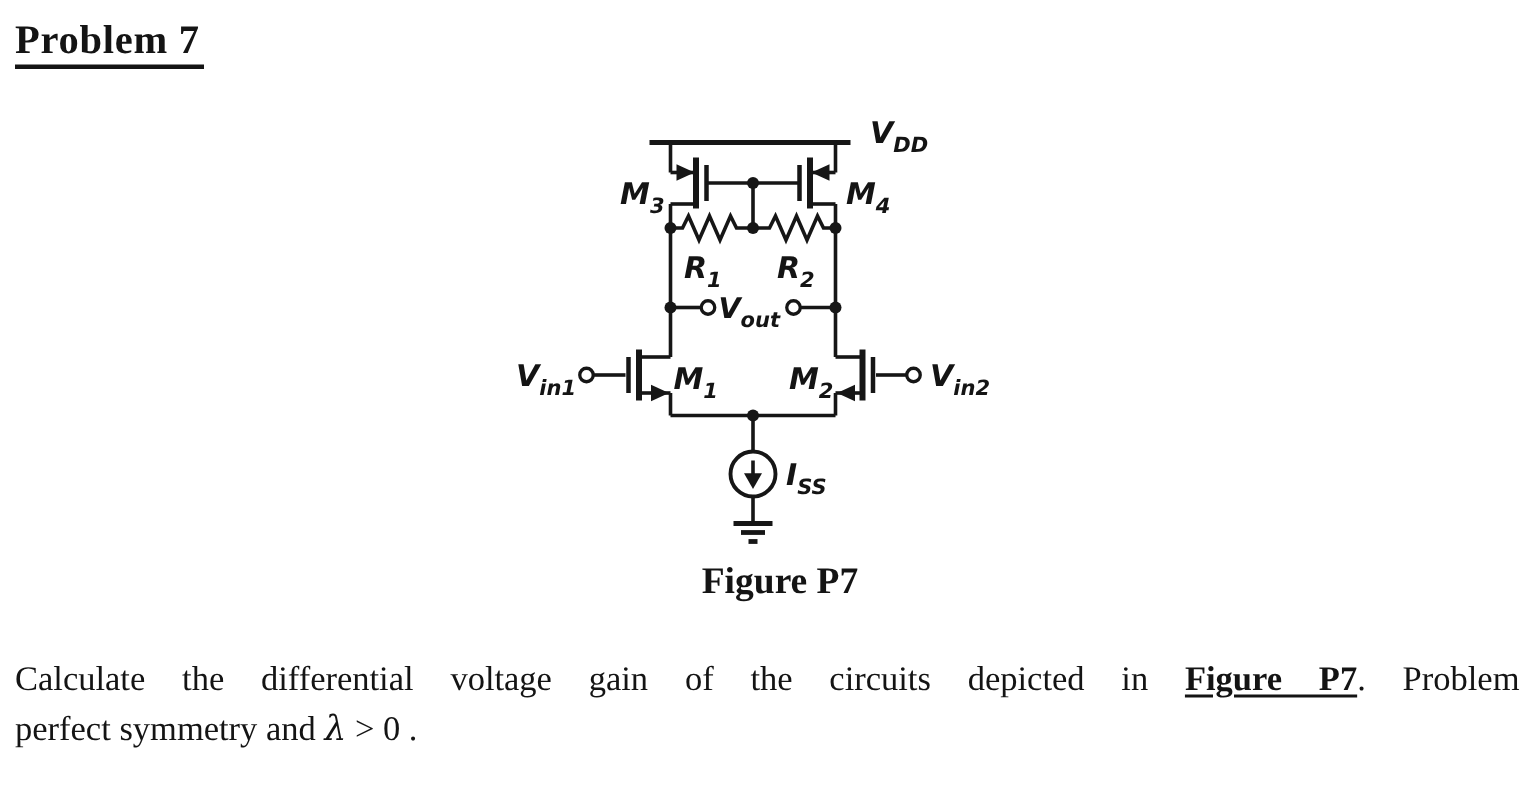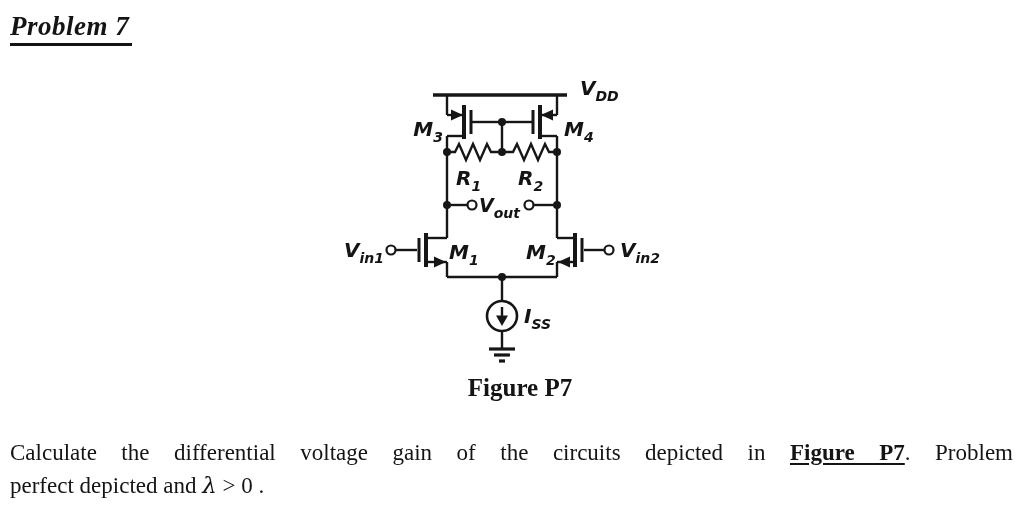--- a/index.html
+++ b/index.html
@@ -5,21 +5,21 @@
   html,body{margin:0;padding:0;background:#ffffff;}
   #page{
     position:relative;
     width:1023px;height:525px;
     background:#ffffff;
     overflow:hidden;
     font-family:"Liberation Serif", serif;
     color:#141414;
   }
   
-  #title-wrap{position:absolute;left:10px;top:11px;font-style:italic;}
+  #title-wrap{position:absolute;left:10px;top:11px;}
   #title-wrap .title-text{
     display:inline-block;
     font-size:27px;font-weight:bold;
     border-bottom:3px solid #141414;
     padding:0 3px 1px 0;
     letter-spacing:.5px;
   }
   
   #circuit{position:absolute;left:0;top:0;width:1023px;height:525px;}
   #circuit .wire{stroke:#161616;stroke-width:2.4;fill:none;stroke-linecap:butt;}
@@ -147,16 +147,16 @@
     <text class="lbl" x="620" y="257"><tspan>V</tspan><tspan class="sub" dy="6">in2</tspan></text>
     <text class="lbl" x="449" y="259"><tspan>M</tspan><tspan class="sub" dy="6">1</tspan></text>
     <text class="lbl" x="526" y="259"><tspan>M</tspan><tspan class="sub" dy="6">2</tspan></text>
     <text class="lbl" x="524" y="323"><tspan>I</tspan><tspan class="sub" dy="6">SS</tspan></text>
   </svg>
 
   <div id="caption">Figure P7</div>
 
   <div id="para">
     <div class="just"><span>Calculate the differential voltage gain of the circuits depicted in </span><span class="figref">Figure P7</span><span>. Problem</span></div>
-    <div><span>perfect depicted and </span><span class="lam">λ</span><span> &gt; 0 .</span></div>
+    <div><span>perfect symmetry and </span><span class="lam">λ</span><span> &gt; 0 .</span></div>
   </div>
 
 </div>
 
 </body></html>

